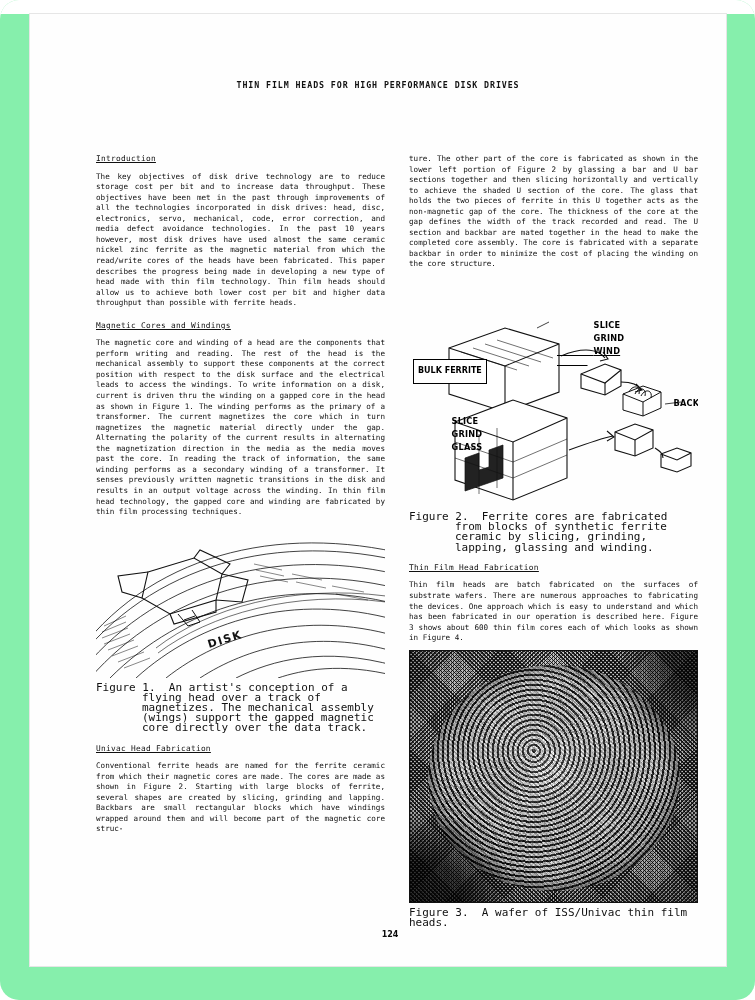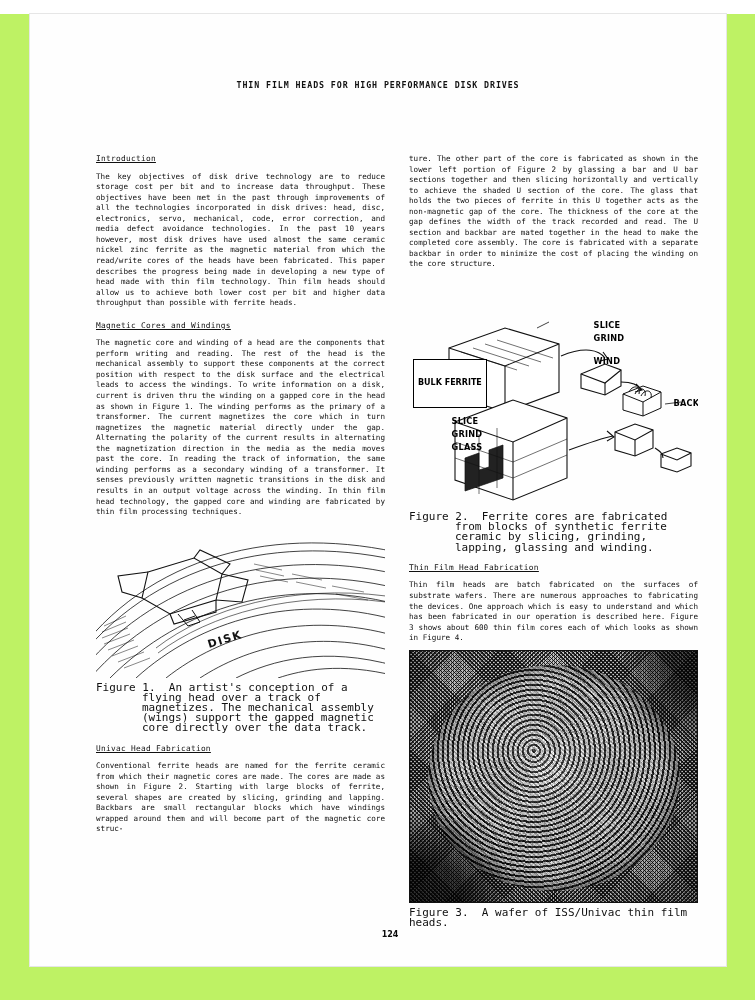--- a/index.html
+++ b/index.html
@@ -8,22 +8,23 @@
     width: 755px;
     height: 1000px;
     background: #ffffff;
     font-family: "DejaVu Sans Mono", monospace;
     color: #0a0a0a;
   }
   .page {
     position: relative;
     width: 755px;
     height: 1000px;
-    background: #bef264;
+    background: #86efac;
     overflow: hidden;
+    border-radius: 19px;
   }
   .scan-edge-top {
     position: absolute; left: 0; top: 0; width: 755px; height: 14px;
     background: #ffffff;
   }
   .sheet {
     position: absolute;
     left: 30px; top: 14px;
     width: 696px; height: 952px;
     background: #fefefe;
@@ -112,21 +113,21 @@
     white-space: pre;
   }
   .f2box {
     position: absolute;
     font-family: "DejaVu Sans", sans-serif;
     font-size: 8px;
     font-weight: 700;
     color: #000;
     background: #fff;
     border: 1.4px solid #000;
-    padding: 18px 4px;
+    padding: 6px 4px;
     white-space: nowrap;
   }
 
   
   .fig3 {
     position: relative;
     width: 289px; height: 253px;
     border: 1px solid #111;
     background: #d8d8d8;
     overflow: hidden;
@@ -327,21 +328,21 @@
           </svg>
 
           <div class="f2box" style="left:4px; top:77px;">BULK FERRITE</div>
 
           <div class="f2label" style="left:148px; top:28px;">
             <span>SLICE</span>
           </div>
           <div class="f2label" style="left:148px; top:41px;">
             <span>GRIND</span>
           </div>
-          <div class="f2label" style="left:148px; top:64px;">
+          <div class="f2label" style="left:148px; top:54px;text-decoration:underline;">
             <span>WIND</span>
           </div>
 
           <div class="f2label" style="left:228px; top:106px;">
             <span>BACKBAR</span>
           </div>
 
           <div class="f2label" style="left:6px; top:124px;">
             <span>SLICE</span>
           </div>

